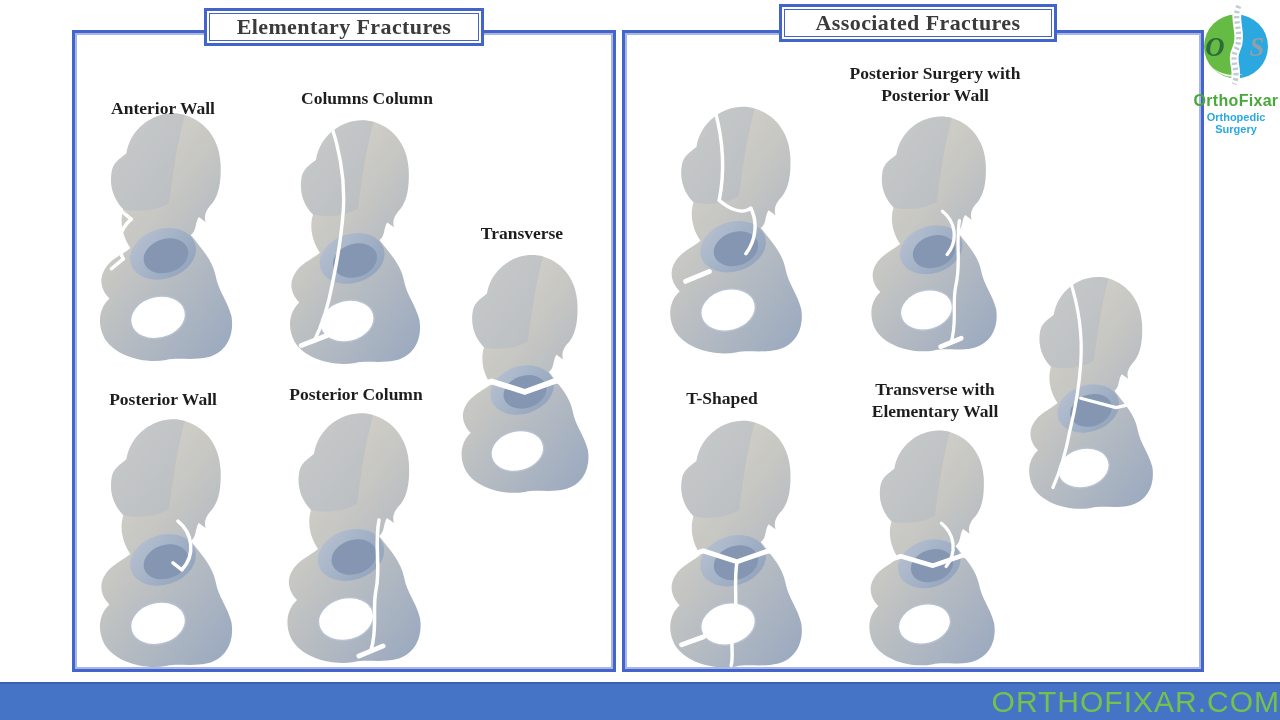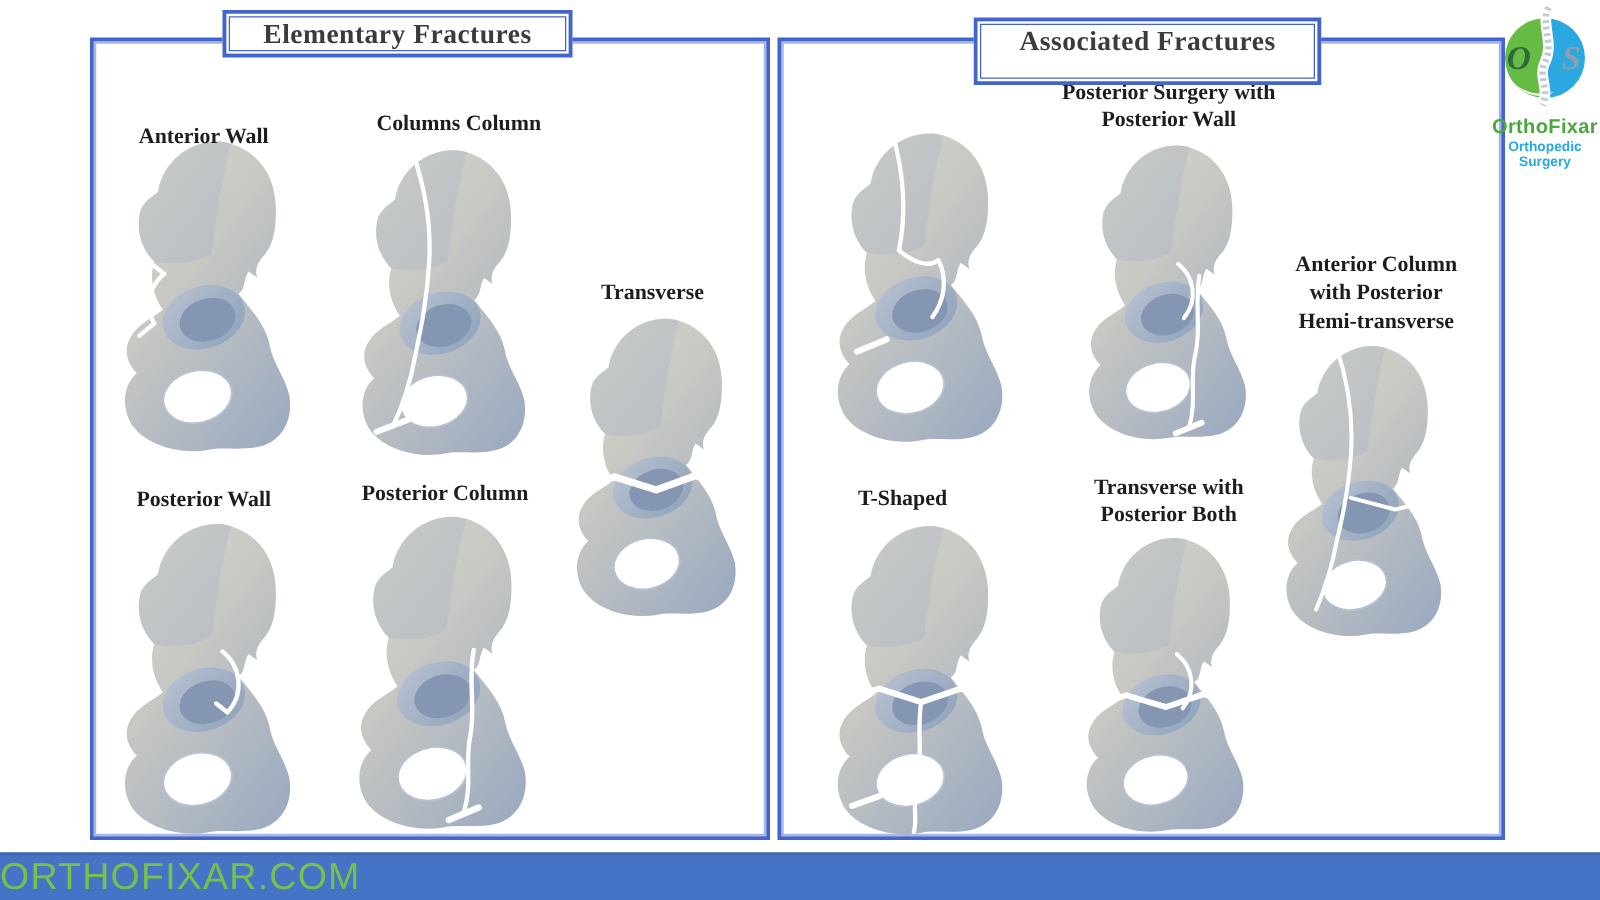--- a/index.html
+++ b/index.html
@@ -8,22 +8,22 @@
 
   
   .panel{position:absolute;border:3px solid #4365cb;box-shadow:inset 0 0 0 2px #a9b6e4;box-sizing:border-box;background:transparent;}
   .panel-elementary{left:72px;top:30px;width:544px;height:642px;}
   .panel-associated{left:622px;top:30px;width:582px;height:642px;}
 
   .panel-title{position:absolute;margin:0;background:#ffffff;border:3px solid #4365cb;
                box-shadow:inset 0 0 0 2px #ffffff, inset 0 0 0 3px #4365cb;
                font-weight:700;font-size:22px;color:#3b3b3b;text-align:center;letter-spacing:.4px;
                box-sizing:border-box;z-index:4;}
-  #title-elementary{left:178px;top:8px;width:280px;height:38px;line-height:31px;}
-  #title-associated{left:779px;top:14px;width:278px;height:54px;line-height:31px;}
+  #title-elementary{left:204px;top:8px;width:280px;height:38px;line-height:31px;}
+  #title-associated{left:779px;top:4px;width:278px;height:38px;line-height:31px;}
 
   
   .cap{position:absolute;text-align:center;font-weight:700;font-size:17.5px;line-height:1.28;
        color:#1d1d1d;z-index:3;}
   .cap-l1{left:63px;top:85px;width:200px;margin-top:12px;}
   .cap-l2{left:267px;top:87px;width:200px;}
   .cap-l3{left:422px;top:222px;width:200px;}
   .cap-l4{left:63px;top:388px;width:200px;}
   .cap-l5{left:256px;top:383px;width:200px;}
   .cap-r1{left:637px;top:75px;width:200px;}
@@ -50,21 +50,21 @@
   .frac path.thick{stroke-width:6;}
   .frac path.mid{stroke-width:5;}
 
   
   .logo{position:absolute;left:1188px;top:4px;width:96px;text-align:center;z-index:6;}
   .logo-name{font-family:"Liberation Sans",sans-serif;font-weight:700;font-size:16px;color:#49a83a;letter-spacing:.3px;}
   .logo-sub{font-family:"Liberation Sans",sans-serif;font-weight:700;font-size:11px;color:#29a9e1;margin-top:1px;}
 
   
   .footer{position:absolute;left:0;top:682px;width:1280px;height:38px;background:#4573c5;
-          border-top:2px solid #3a63ab;box-sizing:border-box;display:flex;align-items:center;justify-content:flex-start;z-index:5;}
+          border-top:2px solid #3a63ab;box-sizing:border-box;display:flex;align-items:center;justify-content:flex-end;z-index:5;}
   .footer-text{font-family:"Liberation Sans",sans-serif;font-size:30px;line-height:34px;color:#76c14b;letter-spacing:1px;}
 
   .defs-holder{position:absolute;width:0;height:0;overflow:hidden;}
 </style>
 </head>
 <body>
 
 <div class="canvas">
 
   <svg class="defs-holder" aria-hidden="true">
@@ -104,23 +104,22 @@
   <h2 class="panel-title" id="title-elementary">Elementary Fractures</h2>
   <h2 class="panel-title" id="title-associated">Associated Fractures</h2>
 
   <div class="cap cap-l1">Anterior Wall</div>
   <div class="cap cap-l2">Columns Column</div>
   <div class="cap cap-l3">Transverse</div>
   <div class="cap cap-l4">Posterior Wall</div>
   <div class="cap cap-l5">Posterior Column</div>
 
   <div class="cap cap-r2">Posterior Surgery with Posterior Wall</div>
-  <div class="cap cap-r3">Anterior Column with Posterior Hemi-transverse</div>
   <div class="cap cap-r4">T-Shaped</div>
-  <div class="cap cap-r5">Transverse with Posterior Both</div>
+  <div class="cap cap-r5">Transverse with Elementary Wall</div>
 
   <div class="fig bone-l1">
     <svg viewBox="0 0 170 260">
       <use href="#bone-shape"></use>
       <g class="frac">
         <path d="M 50,116 C 38,126 34,142 42,156"></path>
         <path d="M 42,156 L 30,166"></path>
         <path d="M 50,116 L 40,108"></path>
       </g>
     </svg>

